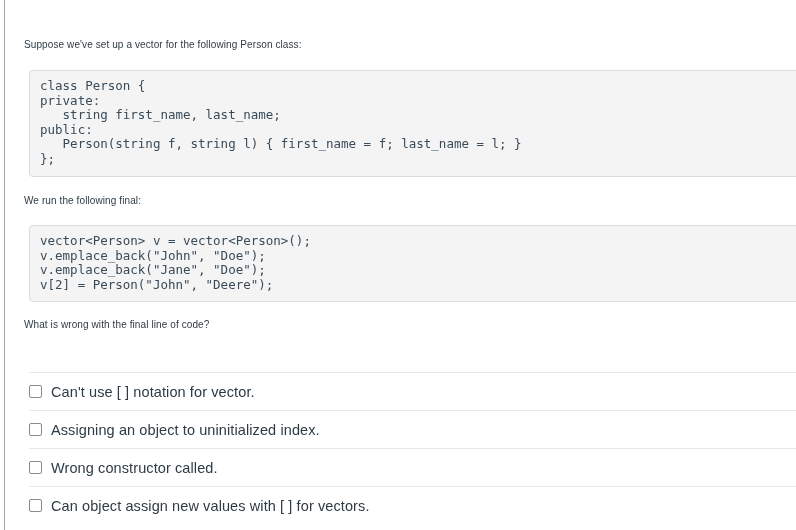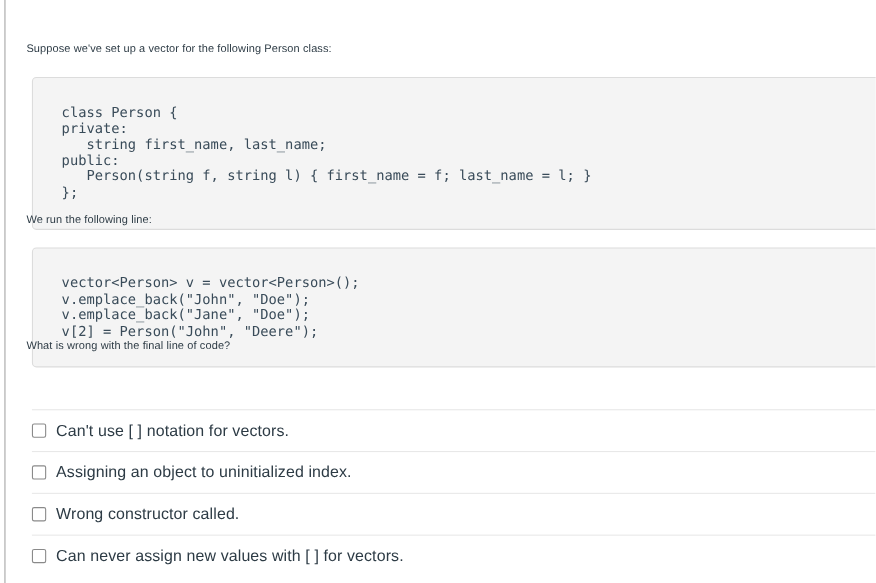--- a/index.html
+++ b/index.html
@@ -39,34 +39,34 @@
     font-size: 10px;
     line-height: 20px;
     color: #2d3b45;
     margin: 0;
     padding: 0 0 0 19px;
     letter-spacing: 0.1px;
   }
 
   .q-intro  { position: absolute; left: 0;  top: 35px;  }
   .q-run    { position: absolute; left: 0;  top: 191px; }
-  .q-ask    { position: absolute; left: 0;  top: 305px; }
+  .q-ask    { position: absolute; left: 0;  top: 315px; }
 
   .codeblock {
     position: absolute;
     left: 24px;
     right: -8px;
     background: #f4f4f4;
     border: 1px solid #dcdcdc;
     border-radius: 4px;
     box-sizing: border-box;
     padding: 8px 10px 9px 10px;
   }
   .codeblock pre {
-    margin: 16px;
+    margin: 0;
     font-family: "DejaVu Sans Mono", "Liberation Mono", monospace;
     font-size: 12.5px;
     line-height: 14.6px;
     color: #394b59;
     white-space: pre;
     letter-spacing: 0;
   }
 
   #code-1 { top: 70px;  }
   #code-2 { top: 225px; }
@@ -113,47 +113,47 @@
 
   <div class="codeblock" id="code-1">
     <pre>class Person {
 private:
    string first_name, last_name;
 public:
    Person(string f, string l) { first_name = f; last_name = l; }
 };</pre>
   </div>
 
-  <p class="prose q-run">We run the following line:</p>
+  <p class="prose q-run">We run the following final:</p>
 
   <div class="codeblock" id="code-2">
     <pre>vector&lt;Person&gt; v = vector&lt;Person&gt;();
 v.emplace_back("John", "Doe");
 v.emplace_back("Jane", "Doe");
 v[2] = Person("John", "Deere");</pre>
   </div>
 
   <p class="prose q-ask">What is wrong with the final line of code?</p>
 
   <div class="options">
 
     <div class="option-row">
       <span class="checkbox"></span>
-      <span class="option-label">Can't use [ ] notation for vectors.</span>
+      <span class="option-label">Can't use [ ] notation for vector.</span>
     </div>
 
     <div class="option-row">
       <span class="checkbox"></span>
       <span class="option-label">Assigning an object to uninitialized index.</span>
     </div>
 
     <div class="option-row">
       <span class="checkbox"></span>
       <span class="option-label">Wrong constructor called.</span>
     </div>
 
     <div class="option-row">
       <span class="checkbox"></span>
-      <span class="option-label">Can never assign new values with [ ] for vectors.</span>
+      <span class="option-label">Can object assign new values with [ ] for vectors.</span>
     </div>
 
   </div>
 </div>
 
 </body></html>

